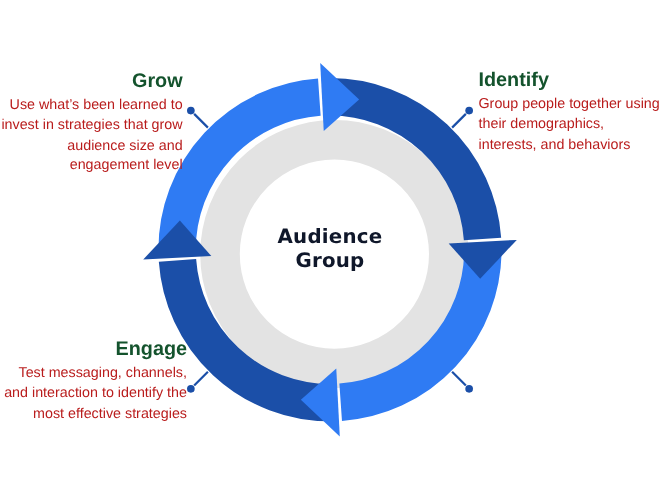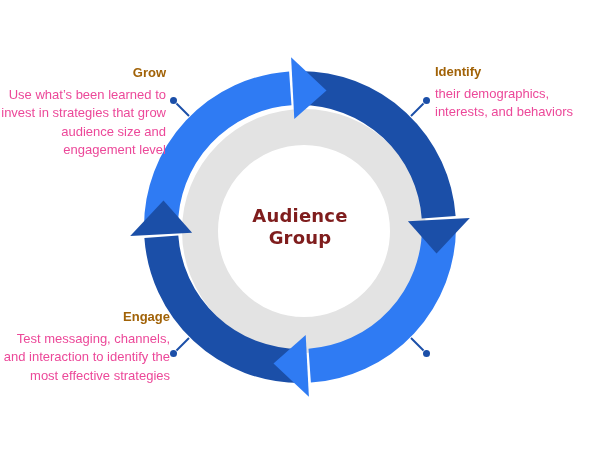--- a/index.html
+++ b/index.html
@@ -16,37 +16,37 @@
   .center-title {
     position: absolute;
     left: 300px;
     top: 227px;
     transform: translate(-50%, -50%);
     text-align: center;
     font-family: "DejaVu Sans", sans-serif;
     font-weight: bold;
     font-size: 18px;
     line-height: 22px;
-    color: #7f1d1d;
+    color: #0f172a;
     letter-spacing: 0.2px;
     white-space: nowrap;
   }
   .stage { position: absolute; }
   .stage .stage-name {
     font-family: "Liberation Sans", sans-serif;
     font-weight: bold;
-    font-size: 13px;
+    font-size: 18px;
     line-height: 20px;
-    color: #a16207;
+    color: #14532d;
     margin-bottom: 3px;
   }
   .stage .stage-desc {
     font-size: 13px;
     line-height: 18.3px;
-    color: #ec4899;
+    color: #b91c1c;
   }
   .stage .stage-desc div { white-space: nowrap; }
   .stage.align-right { text-align: right; }
   #stage-grow       { top: 63px;  right: 444px; }
   #stage-identify   { top: 62px;  left: 435px; }
   #stage-engage     { top: 307px; right: 440px; text-align: right; }
   #stage-understand { top: 308px; left: 435px; }
 </style>
 </head>
 <body>
@@ -100,20 +100,21 @@
       <div>Use what’s been learned to</div>
       <div>invest in strategies that grow</div>
       <div>audience size and</div>
       <div>engagement level</div>
     </div>
   </div>
 
   <div class="stage" id="stage-identify">
     <div class="stage-name">Identify</div>
     <div class="stage-desc">
+      <div>Group people together using</div>
       <div>their demographics,</div>
       <div>interests, and behaviors</div>
     </div>
   </div>
 
   <div class="stage align-right" id="stage-engage">
     <div class="stage-name">Engage</div>
     <div class="stage-desc">
       <div>Test messaging, channels,</div>
       <div>and interaction to identify the</div>

